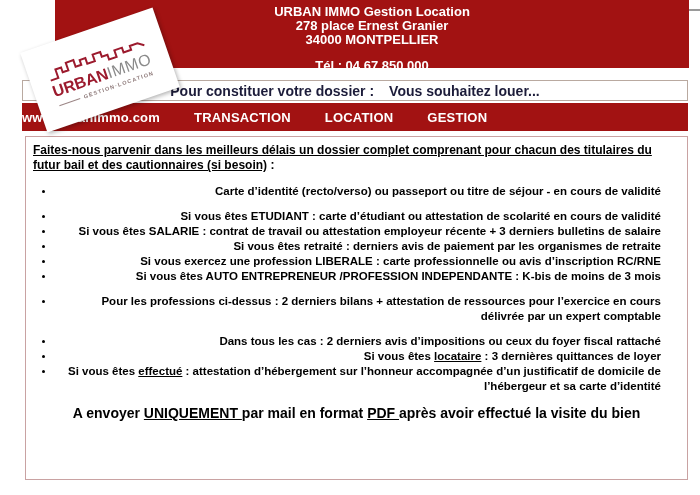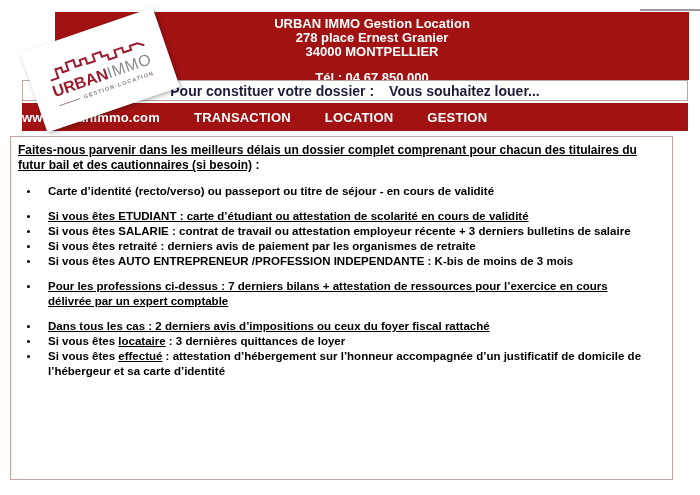--- a/index.html
+++ b/index.html
@@ -18,21 +18,21 @@
     font-family:"Liberation Sans",sans-serif;
     font-weight:bold;color:#000;
   }
   .u{text-decoration:underline;}
 
   
   .scan-line{position:absolute;top:9px;right:0;width:60px;height:2px;background:#9a9a9a;}
 
   
   .red-header{
-    position:absolute;left:55px;top:12px;width:634px;height:68px;
+    position:absolute;left:55px;top:0;width:634px;height:68px;
     background:var(--brand-red);color:#fff;text-align:center;
     font-size:13px;line-height:14px;padding-top:5px;
   }
   .red-header p{margin:0;}
   .red-header .phone{margin-top:12px;}
 
   
   .white-band{
     position:absolute;left:22px;top:80px;width:666px;height:21px;
     background:#fff;border:1px solid var(--band-border);
@@ -57,36 +57,36 @@
   }
   .logo-title{font-size:16px;line-height:16px;margin-top:1px;white-space:nowrap;}
   .logo-title .p1{color:var(--logo-crimson);font-weight:bold;}
   .logo-title .p2{color:var(--logo-gray);font-weight:normal;letter-spacing:.5px;}
   .logo-sub{display:flex;align-items:center;gap:4px;margin-top:3px;}
   .logo-sub .rule{width:22px;height:1px;background:#9b8585;}
   .logo-sub .tag{font-size:5.5px;letter-spacing:1.2px;color:#8f7b7b;font-weight:bold;}
 
   
   .content-box{
-    position:absolute;left:10px;top:136px;width:663px;height:344px;
+    position:absolute;left:25px;top:136px;width:663px;height:344px;
     border:1px solid var(--box-border);background:#fff;
   }
   .doc-heading{
     margin:6px 20px 0 7px;font-size:12px;line-height:15px;
   }
-  ul.bullets{list-style:none;margin:11px 0 0 0;padding:0;}
+  ul.bullets{list-style:none;margin:11px 0 0 0;padding:0;text-align:right;}
   ul.bullets li{
     position:relative;padding:0 26px 0 37px;
     font-size:11.5px;line-height:15px;
   }
   ul.bullets li::before{
     content:"";position:absolute;left:16px;top:6px;
     width:3px;height:3px;border-radius:50%;background:#000;
   }
-  ul.bullets li.gap{margin-top:10px;text-decoration:underline;}
+  ul.bullets li.gap{margin-top:10px;}
   .footer-line{
     margin-top:11px;text-align:center;font-size:14px;line-height:16px;
   }
 </style>
 </head>
 <body>
 
 <div class="scan-line"></div>
 
 <div class="red-header">
@@ -122,20 +122,22 @@
 </div>
 
 <div class="content-box">
   <p class="doc-heading"><span class="u">Faites-nous parvenir dans les meilleurs délais un dossier complet comprenant pour chacun des titulaires du futur bail et des cautionnaires (si besoin)</span><span> :</span></p>
 
   <ul class="bullets">
     <li><span>Carte d’identité (recto/verso) ou passeport ou titre de séjour - en cours de validité</span></li>
     <li class="gap"><span>Si vous êtes ETUDIANT : carte d’étudiant ou attestation de scolarité en cours de validité</span></li>
     <li><span>Si vous êtes SALARIE : contrat de travail ou attestation employeur récente + 3 derniers bulletins de salaire</span></li>
     <li><span>Si vous êtes retraité : derniers avis de paiement par les organismes de retraite</span></li>
+    <li><span>Si vous exercez une profession LIBERALE : carte professionnelle ou avis d’inscription RC/RNE</span></li>
     <li><span>Si vous êtes AUTO ENTREPRENEUR /PROFESSION INDEPENDANTE : K-bis de moins de 3 mois</span></li>
-    <li class="gap"><span>Pour les professions ci-dessus : 7 derniers bilans + attestation de ressources pour l’exercice en cours délivrée par un expert comptable</span></li>
+    <li class="gap"><span>Pour les professions ci-dessus : 2 derniers bilans + attestation de ressources pour l’exercice en cours délivrée par un expert comptable</span></li>
     <li class="gap"><span>Dans tous les cas : 2 derniers avis d’impositions ou ceux du foyer fiscal rattaché</span></li>
     <li><span>Si vous êtes </span><span class="u">locataire</span><span> : 3 dernières quittances de loyer</span></li>
     <li><span>Si vous êtes </span><span class="u">effectué</span><span> : attestation d’hébergement sur l’honneur accompagnée d’un justificatif de domicile de l’hébergeur et sa carte d’identité</span></li>
   </ul>
 
+  <p class="footer-line"><span>A envoyer </span><span class="u">UNIQUEMENT </span><span>par mail en format </span><span class="u">PDF </span><span>après avoir effectué la visite du bien</span></p>
 </div>
 
 </body></html>

